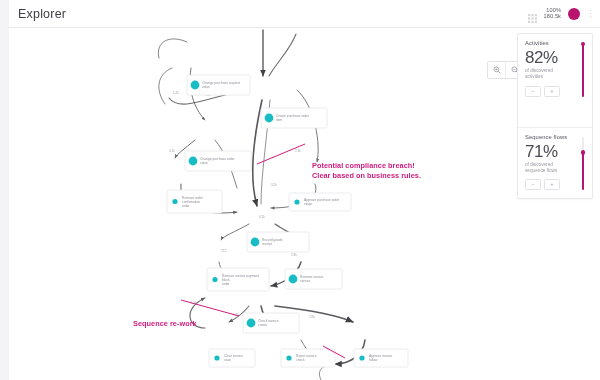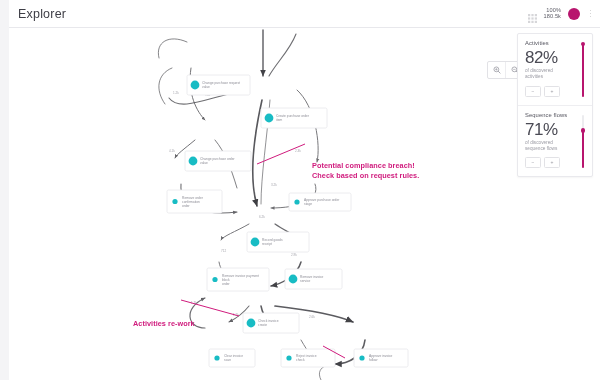--- a/index.html
+++ b/index.html
@@ -78,21 +78,21 @@
   }
   .zoom-btn + .zoom-btn{border-left:1px solid #ededf0;}
 
   
   .rpanel{
     position:absolute;left:517px;top:33px;width:74px;
     background:#fff;border:1px solid #e9e9ed;border-radius:2px;
     box-shadow:0 1px 2px rgba(0,0,0,.045);
   }
   .rsection{padding:6px 7px 8px 7px;position:relative;}
-  .rsection + .rsection{border-top:1px solid #eeeef1;}
+  .rsection + .rsection{border-top:1px solid #eeeef1;margin-top:22px;}
   .rtitle{font-size:5.8px;color:#55555f;margin-bottom:3px;letter-spacing:.1px;}
   .rvalue{font-size:17px;color:#4a4a54;font-weight:300;line-height:1;letter-spacing:-.4px;}
   .rsub{font-size:4.7px;color:#9a9aa3;line-height:1.35;margin-top:2px;max-width:40px;}
   .steppers{display:flex;gap:3px;margin-top:5px;}
   .stepper{
     width:14px;height:9px;border:1px solid #e2e2e6;border-radius:1.5px;
     background:#fff;display:flex;align-items:center;justify-content:center;
     font-size:5px;color:#9a9aa3;cursor:pointer;line-height:1;
   }
   .slider{
@@ -346,22 +346,22 @@
 
     <svg style="position:absolute;inset:0;pointer-events:none" viewBox="0 0 591 352">
       <g stroke="#d01b7d" stroke-width="1" fill="none">
         <path d="M296,116 L248,136"></path>
         <path d="M172,272 L230,288"></path>
         <path d="M336,330 L314,318"></path>
       </g>
     </svg>
 
     <div class="anno anno-1">Potential compliance breach!
-Check based on request rules.</div>
-    <div class="anno anno-2">Activities re-work</div>
+Clear based on business rules.</div>
+    <div class="anno anno-2">Sequence re-work</div>
 
   </div>
 
   <div class="rpanel">
 
     <div class="rsection">
       <div class="rtitle">Activities</div>
       <div class="rvalue">82%</div>
       <div class="rsub">of discovered activities</div>
       <div class="steppers">

